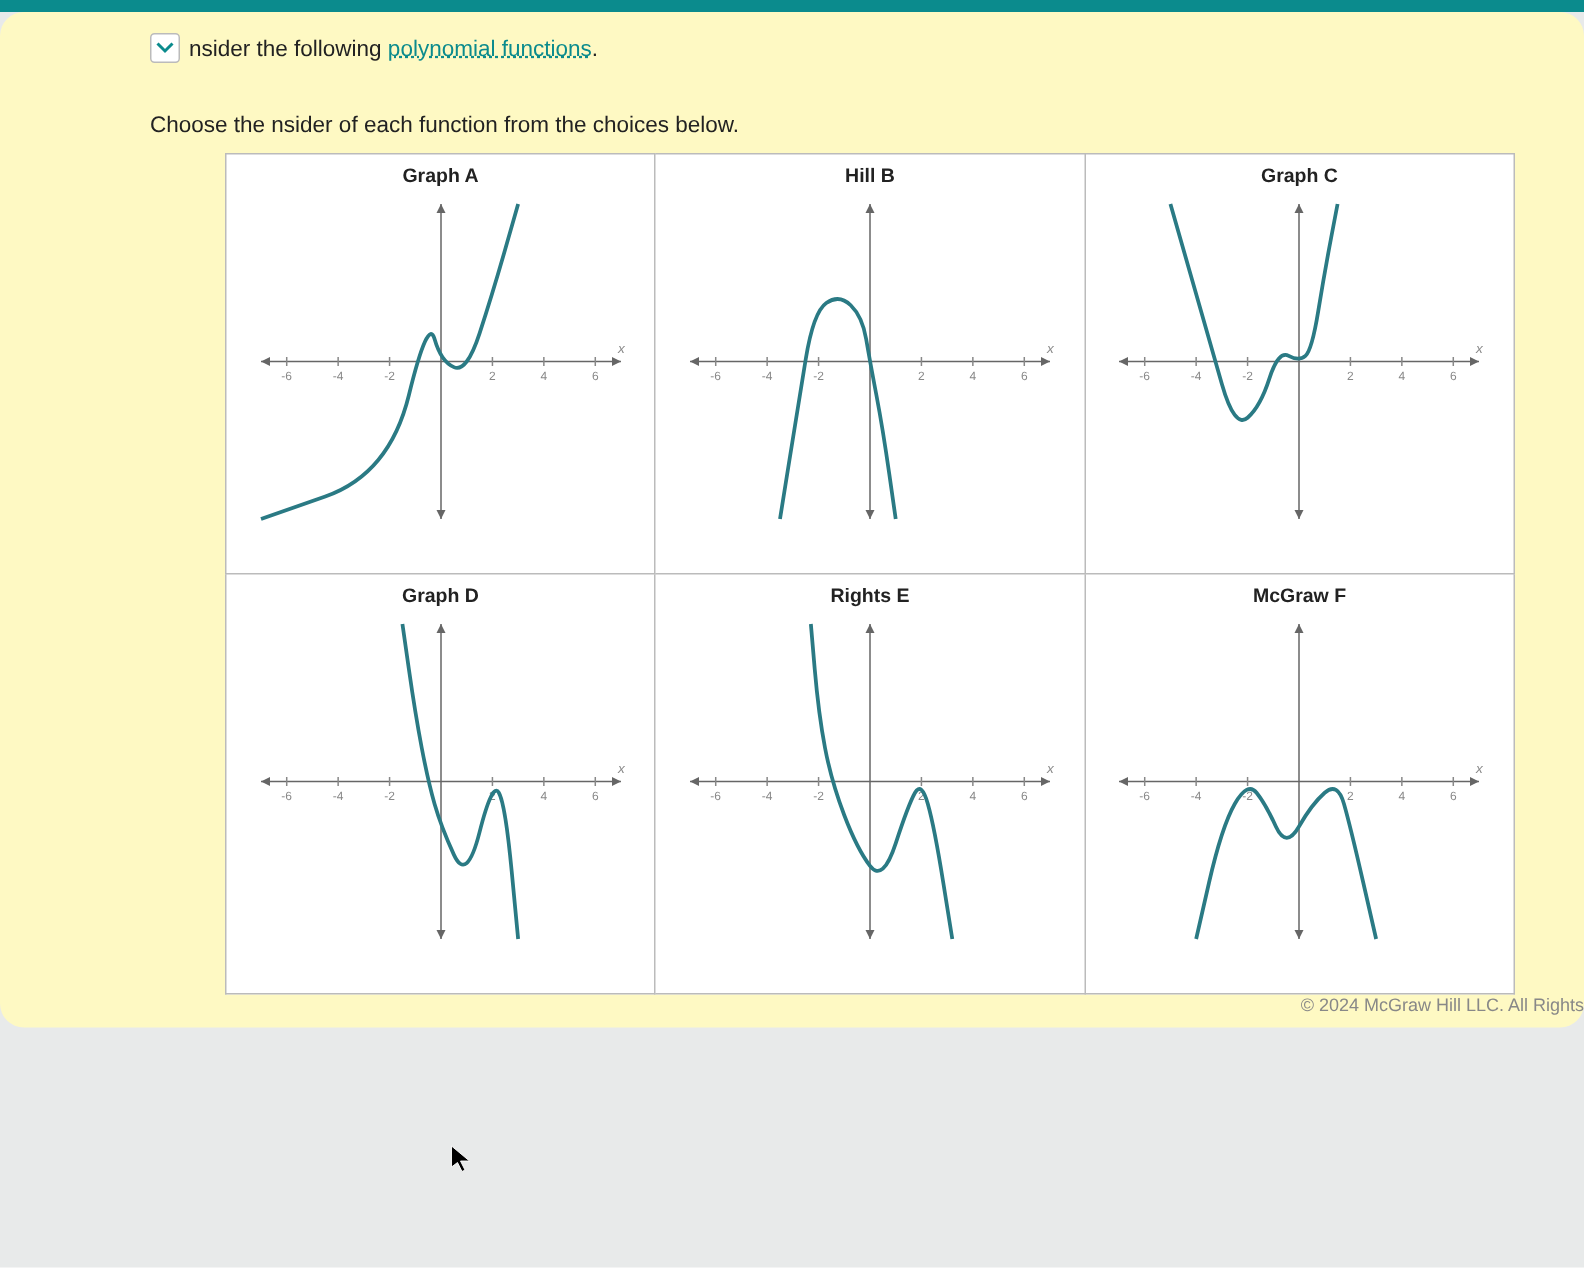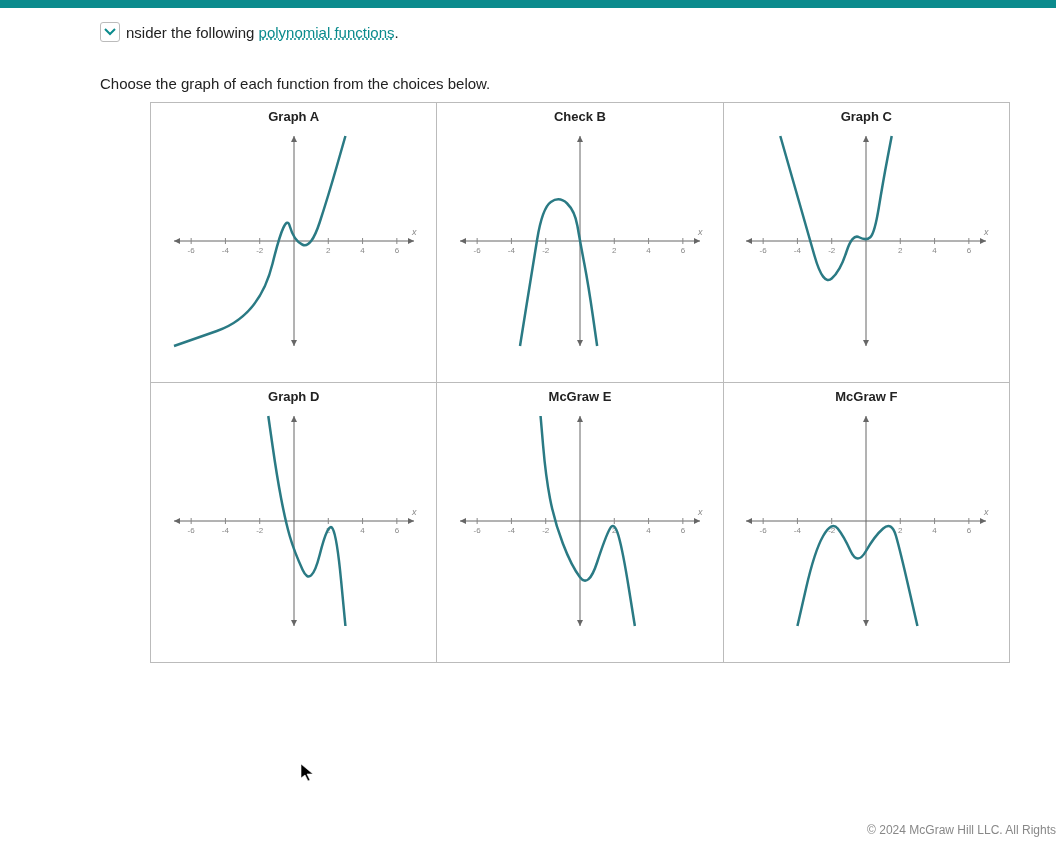--- a/index.html
+++ b/index.html
@@ -10,24 +10,25 @@
     height: 845px;
     overflow: hidden;
     position: relative;
   }
   .teal-bar {
     height: 8px;
     background: #0b8b8d;
     width: 100%;
   }
   .page {
-    background: #ffffff;
+    background: #fef9c3;
     padding: 0 0 0 0;
-    height: 837px;
+    height: 677px;
     position: relative;
+    border-radius: 16px;
   }
   .intro {
     padding: 16px 0 8px 100px;
     font-size: 15px;
     color: #222;
   }
   .chev {
     position: absolute;
     left: 100px;
     top: 14px;
@@ -140,21 +141,21 @@
 
   <div class="intro">
     <span class="intro-text">
       <span>nsider the following </span><span class="link">polynomial functions</span><span>.</span>
     </span>
   </div>
 
   <div class="equations">
   </div>
 
-  <div class="choose">Choose the graph of each function from the choices below.</div>
+  <div class="choose">Choose the nsider of each function from the choices below.</div>
 
   <table class="grid">
     <tbody>
         <tr>
       <td>
         <div class="gtitle">Graph A</div>
         <div class="plot"><svg class="plot-svg" width="260" height="230">
                 <line x1="10" y1="115" x2="250" y2="115" stroke="#666" stroke-width="1"></line>
                 <line x1="130" y1="10" x2="130" y2="220" stroke="#666" stroke-width="1"></line>
                 <path d="M250 115 l-6 -3 l0 6 z" fill="#666"></path>
@@ -171,21 +172,21 @@
                 <text x="164.28571428571428" y="127" font-size="8" fill="#888" text-anchor="middle">2</text>
                 <line x1="198.57142857142856" y1="112" x2="198.57142857142856" y2="118" stroke="#888"></line>
                 <text x="198.57142857142856" y="127" font-size="8" fill="#888" text-anchor="middle">4</text>
                 <line x1="232.85714285714283" y1="112" x2="232.85714285714283" y2="118" stroke="#888"></line>
                 <text x="232.85714285714283" y="127" font-size="8" fill="#888" text-anchor="middle">6</text>
                 <text x="248" y="109" font-size="9" fill="#888" font-style="italic">x</text>
                 <path d="M10 220 Q 10 220 52.85714285714286 205 Q 95.71428571428572 190 108.57142857142858 137.5 Q 121.42857142857143 85 125.71428571428572 100 Q 130 115 138.57142857142856 118.75 Q 147.14285714285714 122.5 155.71428571428572 96.25 Q 164.28571428571428 70 172.85714285714283 40 T 181.42857142857142 10" stroke="#2a7a84" stroke-width="2.5" fill="none"></path>
               </svg></div>
       </td>
       <td>
-        <div class="gtitle">Check B</div>
+        <div class="gtitle">Hill B</div>
         <div class="plot"><svg class="plot-svg" width="260" height="230">
                 <line x1="10" y1="115" x2="250" y2="115" stroke="#666" stroke-width="1"></line>
                 <line x1="130" y1="10" x2="130" y2="220" stroke="#666" stroke-width="1"></line>
                 <path d="M250 115 l-6 -3 l0 6 z" fill="#666"></path>
                 <path d="M130 10 l-3 6 l6 0 z" fill="#666"></path>
                 <path d="M10 115 l6 -3 l0 6 z" fill="#666"></path>
                 <path d="M130 220 l-3 -6 l6 0 z" fill="#666"></path>
                 <line x1="27.142857142857153" y1="112" x2="27.142857142857153" y2="118" stroke="#888"></line>
                 <text x="27.142857142857153" y="127" font-size="8" fill="#888" text-anchor="middle">-6</text>
                 <line x1="61.42857142857143" y1="112" x2="61.42857142857143" y2="118" stroke="#888"></line>
@@ -248,21 +249,21 @@
                 <text x="164.28571428571428" y="127" font-size="8" fill="#888" text-anchor="middle">2</text>
                 <line x1="198.57142857142856" y1="112" x2="198.57142857142856" y2="118" stroke="#888"></line>
                 <text x="198.57142857142856" y="127" font-size="8" fill="#888" text-anchor="middle">4</text>
                 <line x1="232.85714285714283" y1="112" x2="232.85714285714283" y2="118" stroke="#888"></line>
                 <text x="232.85714285714283" y="127" font-size="8" fill="#888" text-anchor="middle">6</text>
                 <text x="248" y="109" font-size="9" fill="#888" font-style="italic">x</text>
                 <path d="M104.28571428571429 10 Q 104.28571428571429 10 108.57142857142858 40 Q 112.85714285714286 70 117.14285714285714 92.5 Q 121.42857142857143 115 125.71428571428572 130 Q 130 145 138.57142857142856 163.75 Q 147.14285714285714 182.5 155.71428571428572 148.75 Q 164.28571428571428 115 168.57142857142856 122.5 Q 172.85714285714286 130 177.14285714285714 175 T 181.42857142857142 220" stroke="#2a7a84" stroke-width="2.5" fill="none"></path>
               </svg></div>
       </td>
       <td>
-        <div class="gtitle">McGraw E</div>
+        <div class="gtitle">Rights E</div>
         <div class="plot"><svg class="plot-svg" width="260" height="230">
                 <line x1="10" y1="115" x2="250" y2="115" stroke="#666" stroke-width="1"></line>
                 <line x1="130" y1="10" x2="130" y2="220" stroke="#666" stroke-width="1"></line>
                 <path d="M250 115 l-6 -3 l0 6 z" fill="#666"></path>
                 <path d="M130 10 l-3 6 l6 0 z" fill="#666"></path>
                 <path d="M10 115 l6 -3 l0 6 z" fill="#666"></path>
                 <path d="M130 220 l-3 -6 l6 0 z" fill="#666"></path>
                 <line x1="27.142857142857153" y1="112" x2="27.142857142857153" y2="118" stroke="#888"></line>
                 <text x="27.142857142857153" y="127" font-size="8" fill="#888" text-anchor="middle">-6</text>
                 <line x1="61.42857142857143" y1="112" x2="61.42857142857143" y2="118" stroke="#888"></line>

